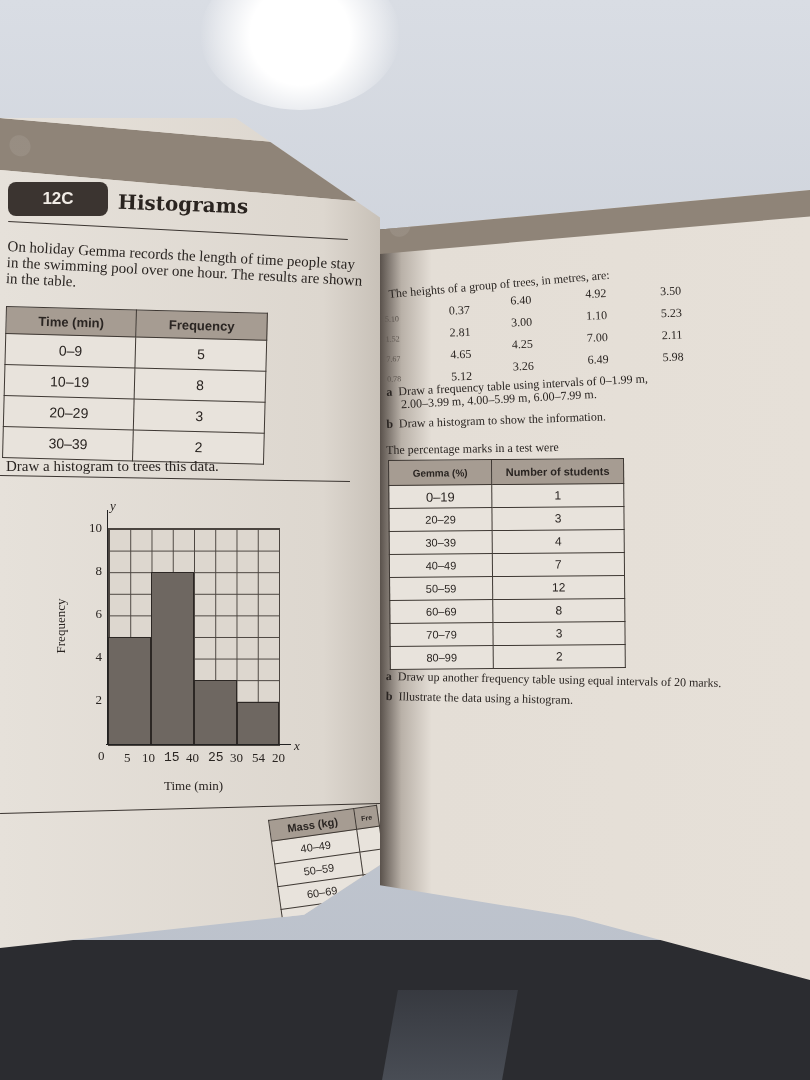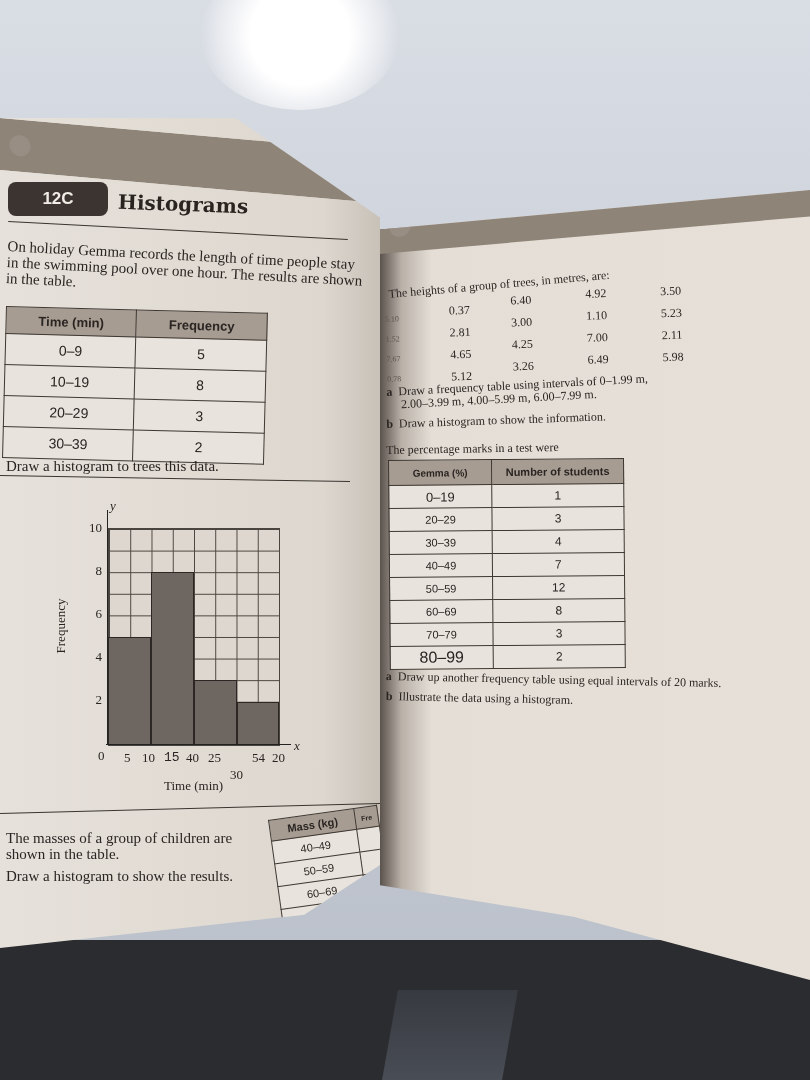--- a/index.html
+++ b/index.html
@@ -111,35 +111,30 @@
     <div class="ytick" style="left:18px;top:22px;">10</div>
     <div class="ytick" style="left:18px;top:65px;">8</div>
     <div class="ytick" style="left:18px;top:108px;">6</div>
     <div class="ytick" style="left:18px;top:151px;">4</div>
     <div class="ytick" style="left:18px;top:194px;">2</div>
     <div class="lab" style="left:38px;top:250px;">0</div>
     <div class="xtick" style="left:64px;">5</div>
     <div class="xtick" style="left:82px;">10</div>
     <div class="xtick" style="left:104px;font-family:Liberation Mono, monospace;">15</div>
     <div class="xtick" style="left:126px;">40</div>
-    <div class="xtick" style="left:148px;">25</div>
-    <div class="xtick" style="left:170px;margin-top:17px;">30</div>
+    <div class="xtick" style="left:148px;font-family:Liberation Mono, monospace;">25</div>
+    <div class="xtick" style="left:170px;">30</div>
     <div class="xtick" style="left:192px;">54</div>
     <div class="xtick" style="left:212px;">20</div>
     <div class="lab" style="left:104px;top:280px;">Time (min)</div>
     <div class="lab" style="left:-26px;top:120px;transform:rotate(-90deg);">Frequency</div>
   </div>
 
   <div class="rule" style="left:0;top:690px;width:380px;transform:rotate(-1.5deg);"></div>
 
-  <div class="para" style="left:6px;top:712px;width:250px;">
-    <div>The masses of a group of children are</div>
-    <div>shown in the table.</div>
-    <div style="margin-top:6px">Draw a histogram to show the results.</div>
-  </div>
 
   <table class="t" style="left:268px;top:702px;width:110px;transform:rotate(-8deg);transform-origin:left top;">
     <tbody>
         <tr>
           <th style="height:18px;font-size:11px">Mass (kg)</th>
         <th style="font-size:7px;width:20px">Fre</th>
         </tr>
     <tr>
           <td style="height:20px;font-size:11px">40–49</td>
           <td></td>
@@ -235,21 +230,21 @@
         </tr>
     <tr>
           <td style="height:20px;font-size:11px">60–69</td>
           <td style="font-size:12px">8</td>
         </tr>
     <tr>
           <td style="height:20px;font-size:11px">70–79</td>
           <td style="font-size:12px">3</td>
         </tr>
     <tr>
-          <td style="height:20px;font-size:16px">80–99</td>
+          <td style="height:20px;font-size:11px">80–99</td>
           <td style="font-size:12px">2</td>
         </tr>
   </tbody>
     </table>
 
   <div class="para" style="left:6px;top:478px;font-size:12px;transform:rotate(1.2deg);transform-origin:left top;">
     <span style="font-weight:bold;margin-right:6px;">a</span><span>Draw up another frequency table using equal intervals of 20 marks.</span>
   </div>
   <div class="para" style="left:6px;top:498px;font-size:12px;transform:rotate(1.2deg);transform-origin:left top;">
     <span style="font-weight:bold;margin-right:6px;">b</span><span>Illustrate the data using a histogram.</span>

